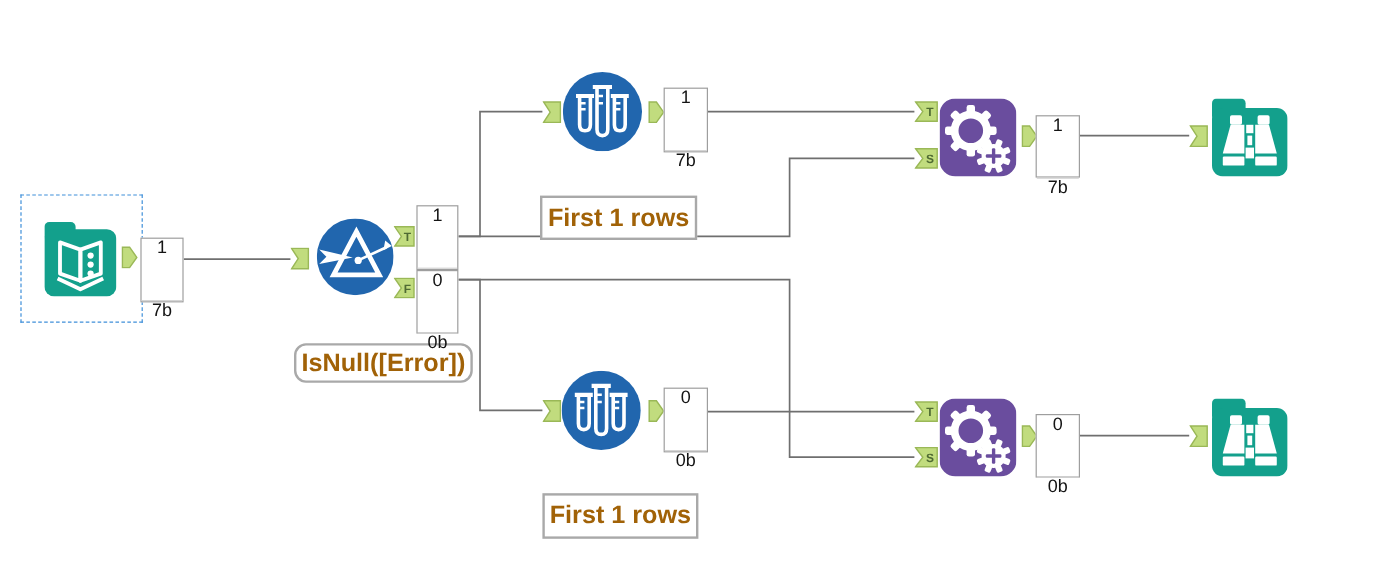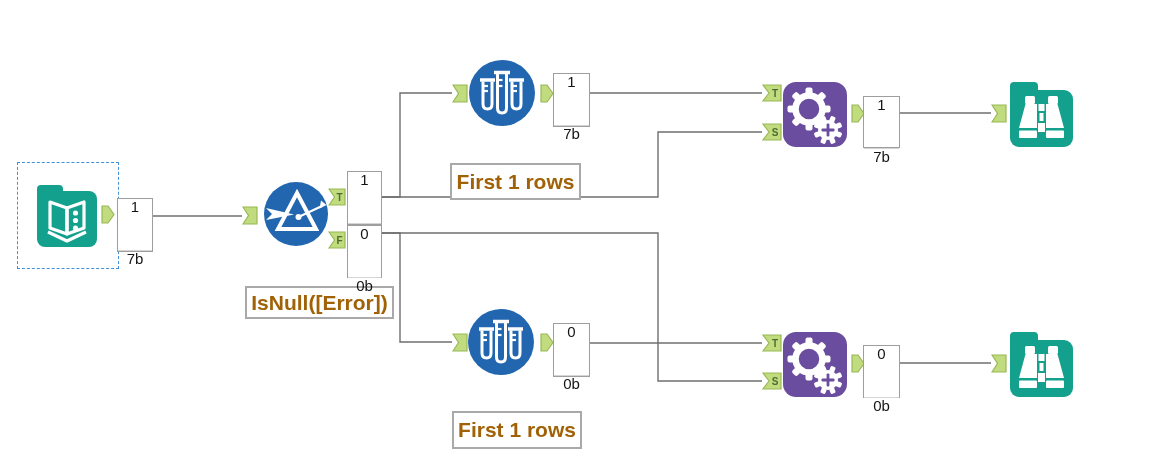--- a/index.html
+++ b/index.html
@@ -29,21 +29,21 @@
     <polyline points="382,197 400,197 400,93 452,93"></polyline>
     <polyline points="382,197 658,197 658,132 762,132"></polyline>
     <polyline points="382,233 400,233 400,342 452,342"></polyline>
     <polyline points="382,233 658,233 658,381 762,381"></polyline>
     <polyline points="590,93 762,93"></polyline>
     <polyline points="590,343 762,343"></polyline>
     <polyline points="900,113 991,113"></polyline>
     <polyline points="900,363 991,363"></polyline>
   </svg>
 
-  <div class="annotation" style="left:245px;top:262px;width:145px;height:29px;">IsNull([Error])</div>
+  <div class="annotation" style="left:245px;top:262px;width:145px;height:29px;border-radius:10px;">IsNull([Error])</div>
   <div class="annotation" style="left:450px;top:139px;width:127px;height:33px;">First 1 rows</div>
   <div class="annotation" style="left:452px;top:387px;width:126px;height:34px;">First 1 rows</div>
 
   <div class="selection" style="left:17px;top:162px;width:100px;height:105px;"></div>
 
   <svg class="icon" style="left:37px;top:185px;" width="60" height="62" viewBox="0 0 60 62">
     <rect x="0" y="0" width="26" height="16" rx="4" fill="#13a08c"></rect>
     <rect x="0" y="6" width="60" height="56" rx="8" fill="#13a08c"></rect>
     <path d="M13,17 L30,23 L30,49 L13,43 Z" fill="none" stroke="#fff" stroke-width="3.2" stroke-linejoin="round"></path>
     <path d="M30,23 L47,17 L47,43 L30,49 Z" fill="none" stroke="#fff" stroke-width="3.2" stroke-linejoin="round"></path>

